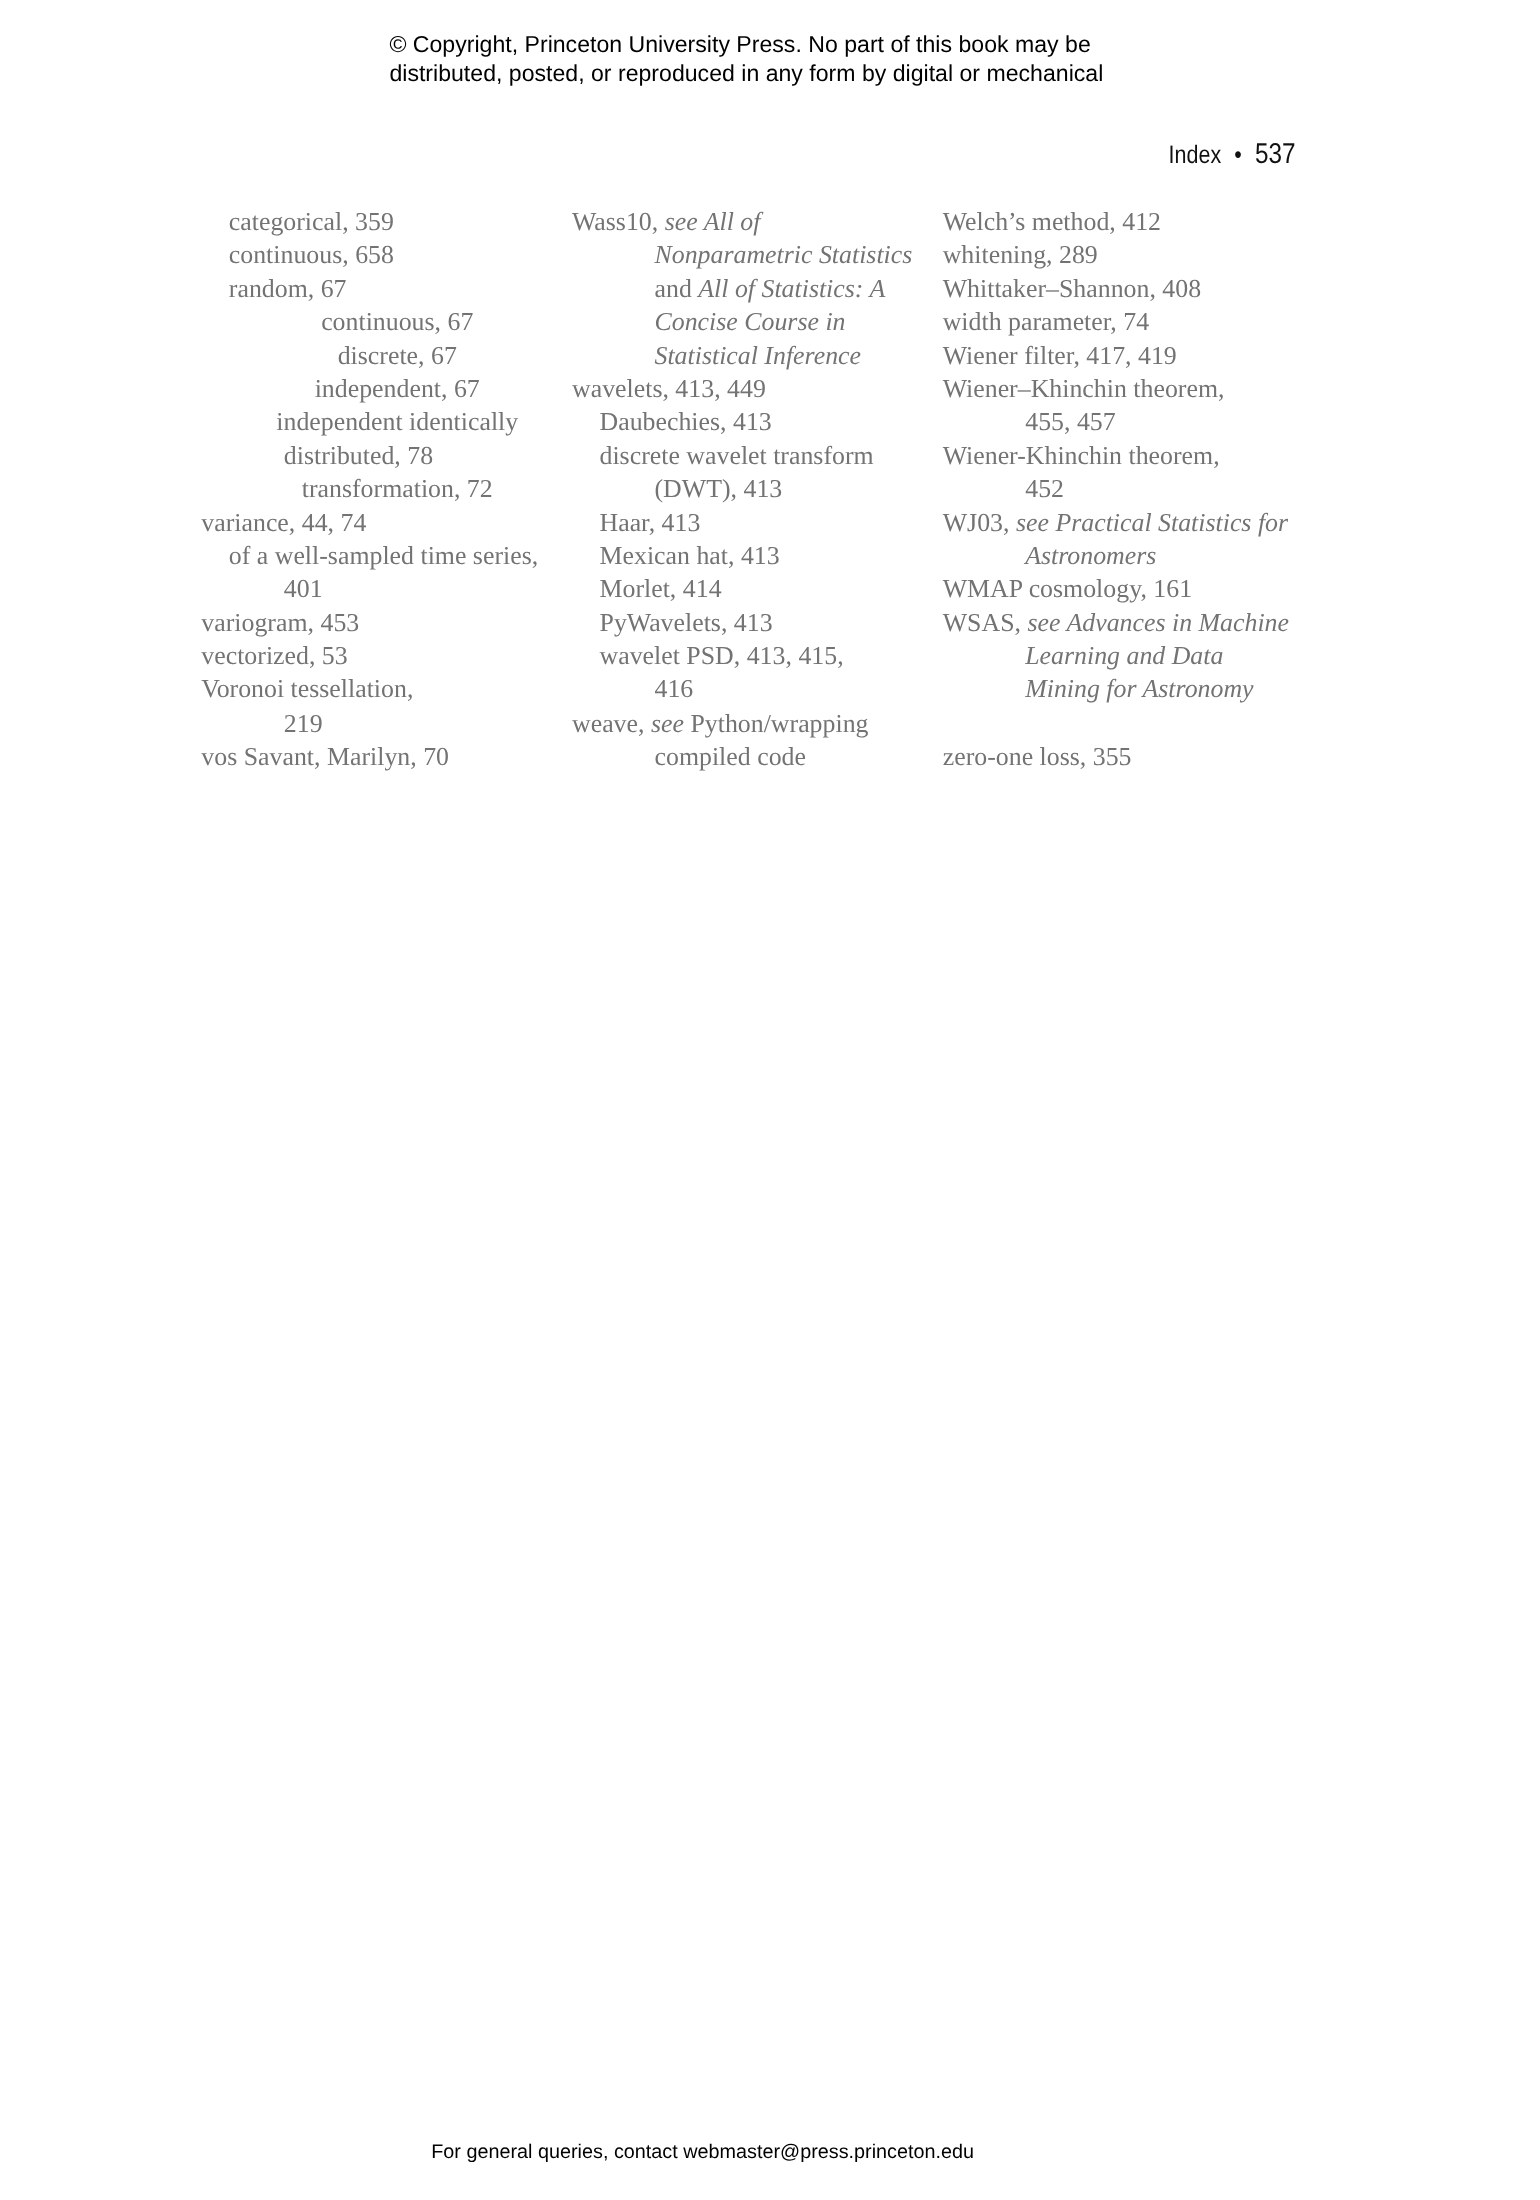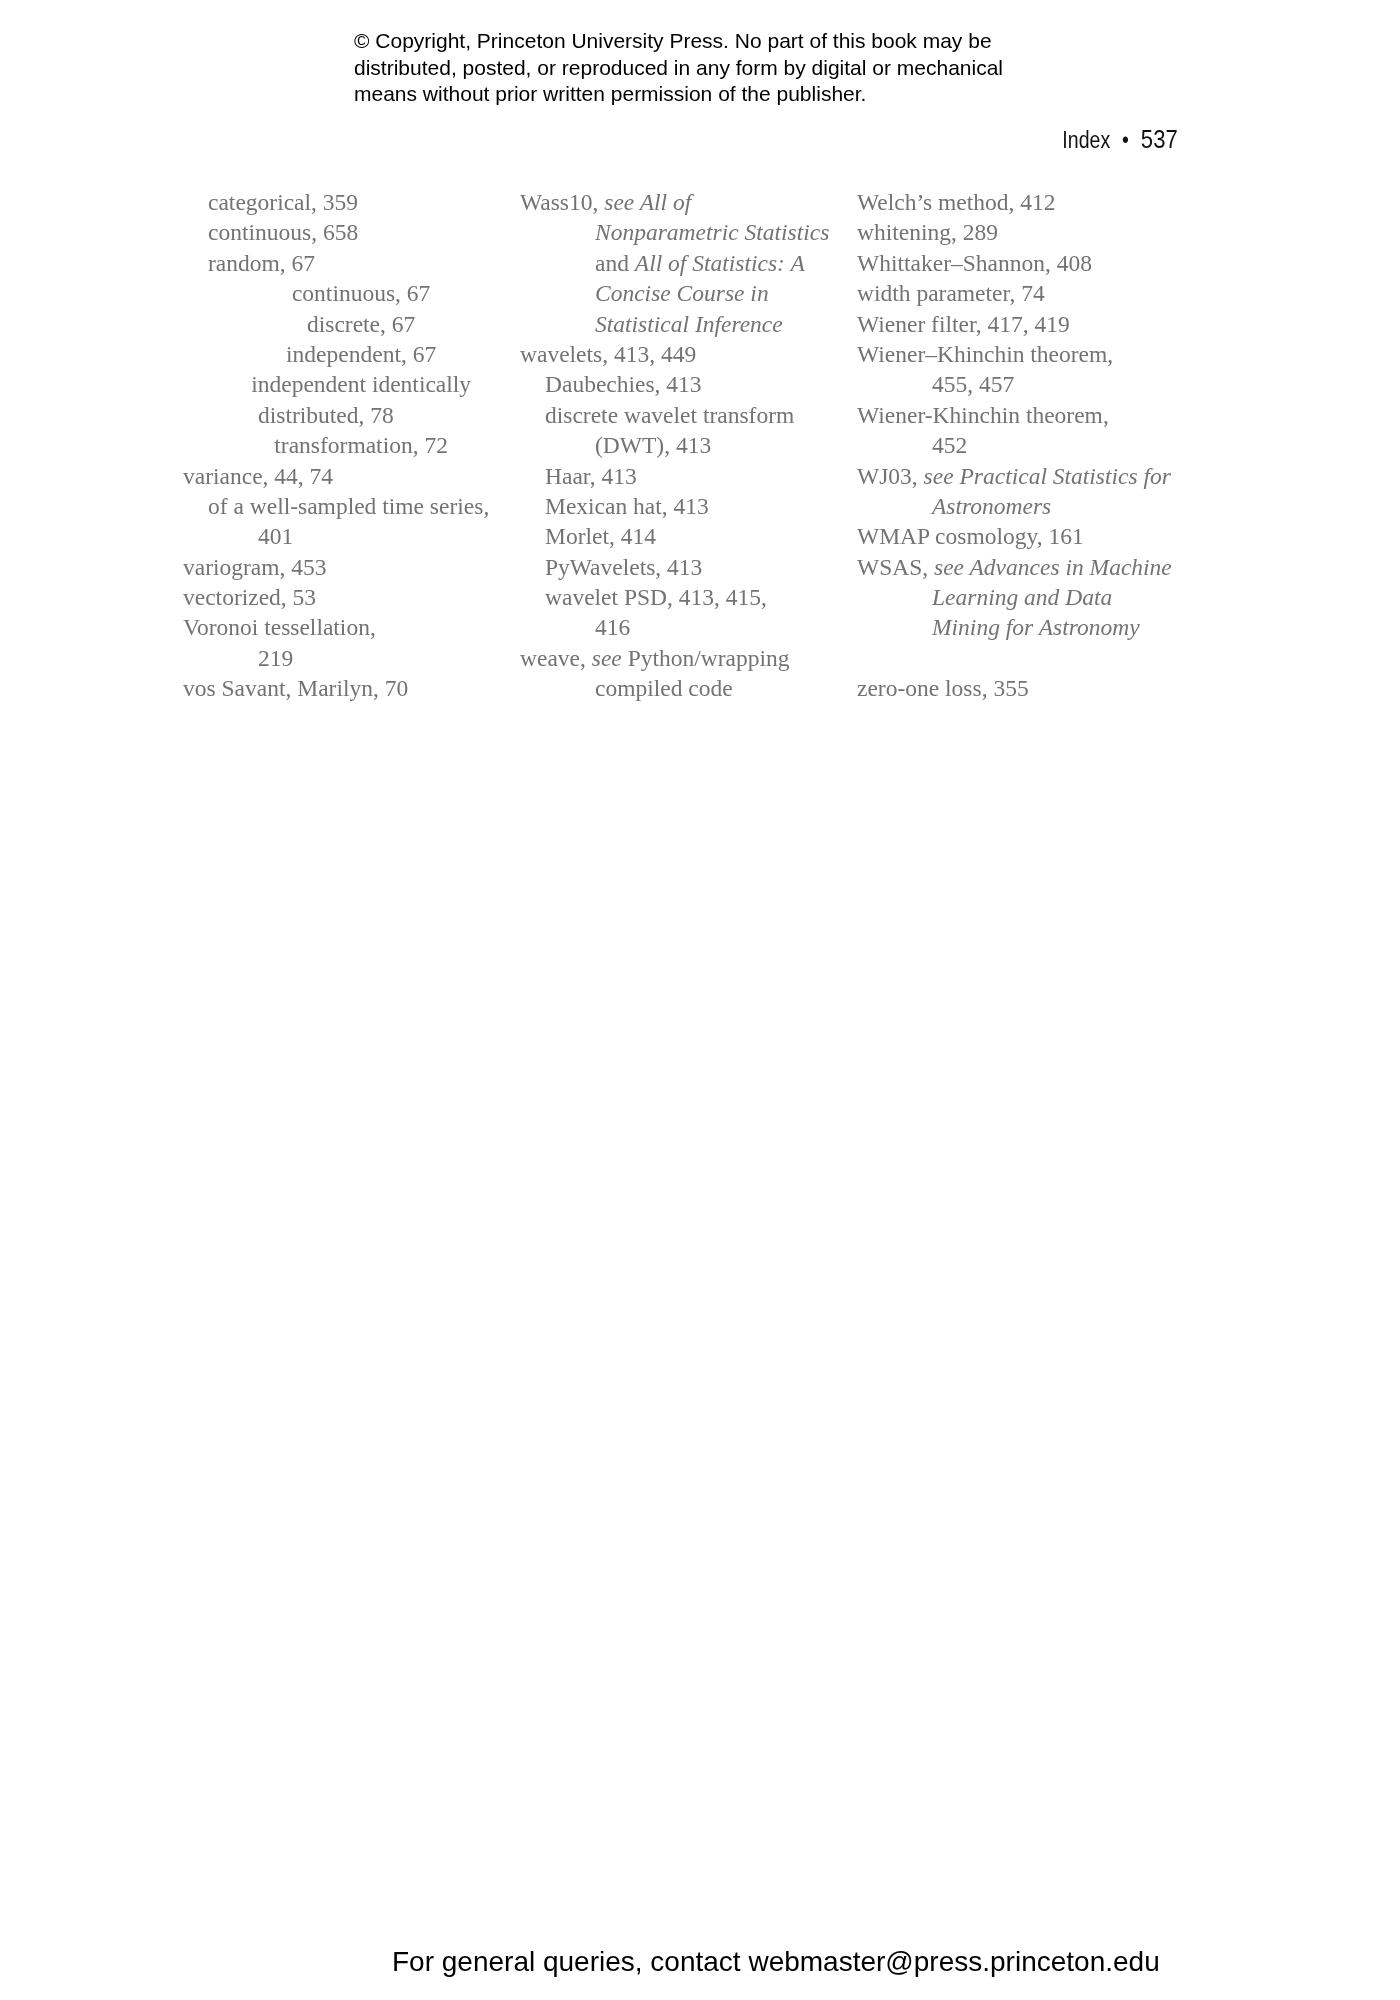--- a/index.html
+++ b/index.html
@@ -24,30 +24,29 @@
     .col2 { left: 520px; }
     .col3 { left: 857px; }
     .ln { white-space: nowrap; height: 30.4px; }
     .l0 { padding-left: 0; }
     .l1 { padding-left: 25px; }
     .l2 { padding-left: 50px; text-align: center; }
     .l3 { padding-left: 75px; }
     .i { font-style: italic; }
     .footer {
       position: absolute; left: 392px; top: 1946px;
-      font-family: "Liberation Sans", sans-serif; font-size: 28px; color: #000; white-space: nowrap;
+      font-family: "Liberation Sans", sans-serif; font-size: 18px; color: #000; white-space: nowrap;
     }
   </style>
 </head>
 <body>
 
 <div class="notice">
   <div>© Copyright, Princeton University Press. No part of this book may be</div>
   <div>distributed, posted, or reproduced in any form by digital or mechanical</div>
-  <div>means without prior written permission of the publisher.</div>
 </div>
 
 <div class="running-head">
   <span>Index</span><span class="dot">•</span><span class="pg">537</span>
 </div>
 
 <div class="col col1">
     <div class="ln l1"><span>categorical, 359</span></div>
     <div class="ln l1"><span>continuous, 658</span></div>
     <div class="ln l1"><span>random, 67</span></div>

